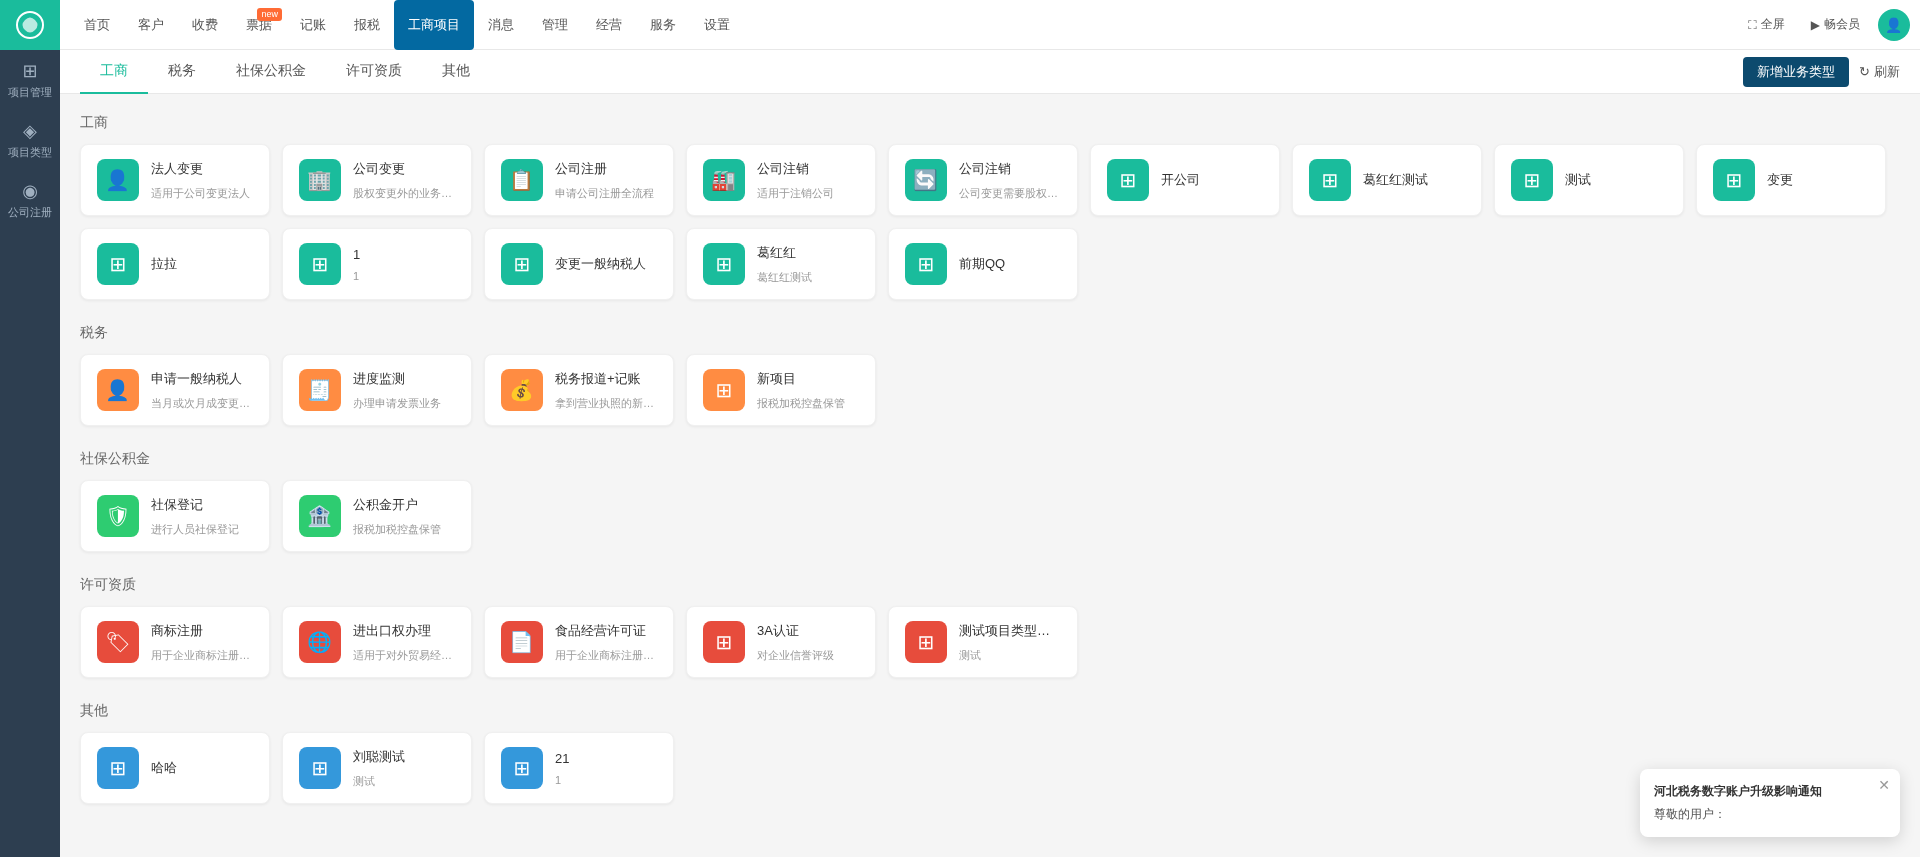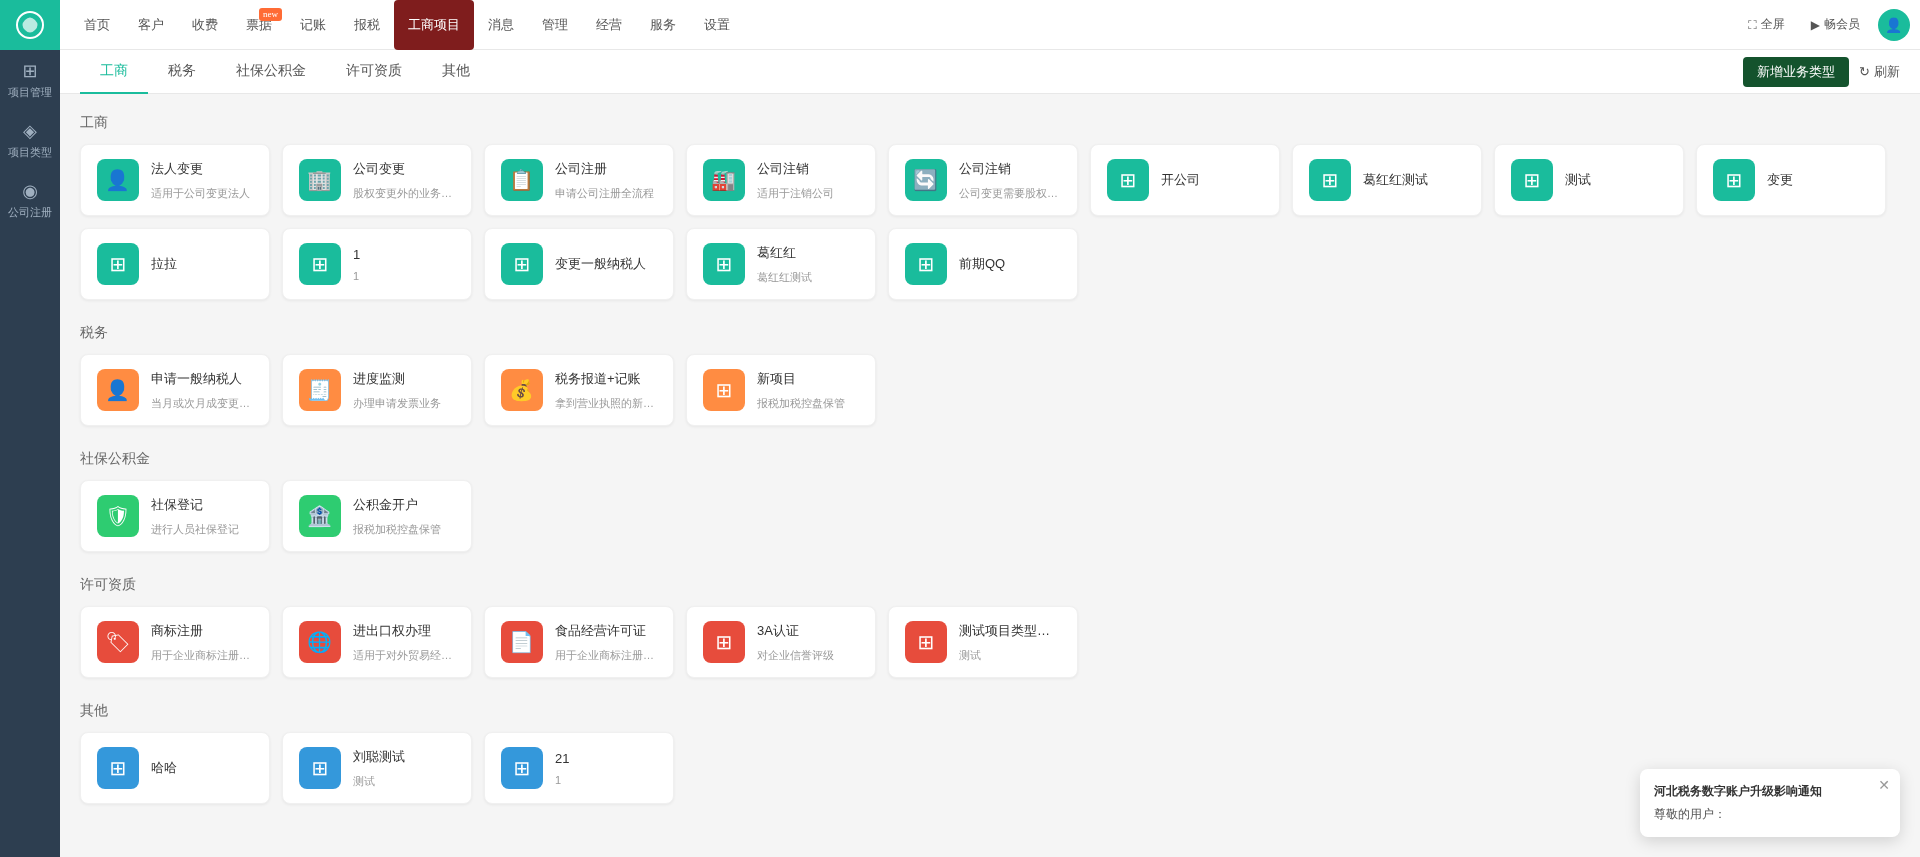--- a/index.html
+++ b/index.html
@@ -57,35 +57,34 @@
       height: 50px;
       display: flex;
       align-items: center;
       cursor: pointer;
       color: #555;
       font-size: 13px;
       position: relative;
       white-space: nowrap;
     }
     .nav-item.active {
-      background: #7f1d1d;
+      background: #0369a1;
       color: #fff;
       border-radius: 4px;
     }
     .nav-badge {
       position: absolute;
       top: 8px;
       right: 4px;
       background: #ff6b35;
       color: #fff;
       font-size: 9px;
       padding: 1px 4px;
       border-radius: 3px;
       line-height: 1.3;
-      font-family: Liberation Serif, serif;
     }
     .topnav-right {
       margin-left: auto;
       display: flex;
       align-items: center;
       gap: 10px;
     }
     .topnav-btn {
       display: flex;
       align-items: center;
@@ -129,21 +128,21 @@
       display: flex;
       align-items: center;
       cursor: pointer;
       color: #555;
       font-size: 14px;
       border-bottom: 2px solid transparent;
     }
     .sub-tab.active { color: #1abc9c; border-bottom: 2px solid #1abc9c; }
     .sub-tabs-right { display: flex; gap: 10px; align-items: center; }
     .btn-new-type {
-      background: #14532d;
+      background: #0c4a6e;
       color: #fff;
       border: none;
       border-radius: 4px;
       padding: 6px 14px;
       font-size: 13px;
       cursor: pointer;
     }
     .btn-refresh {
       display: flex;
       align-items: center;

